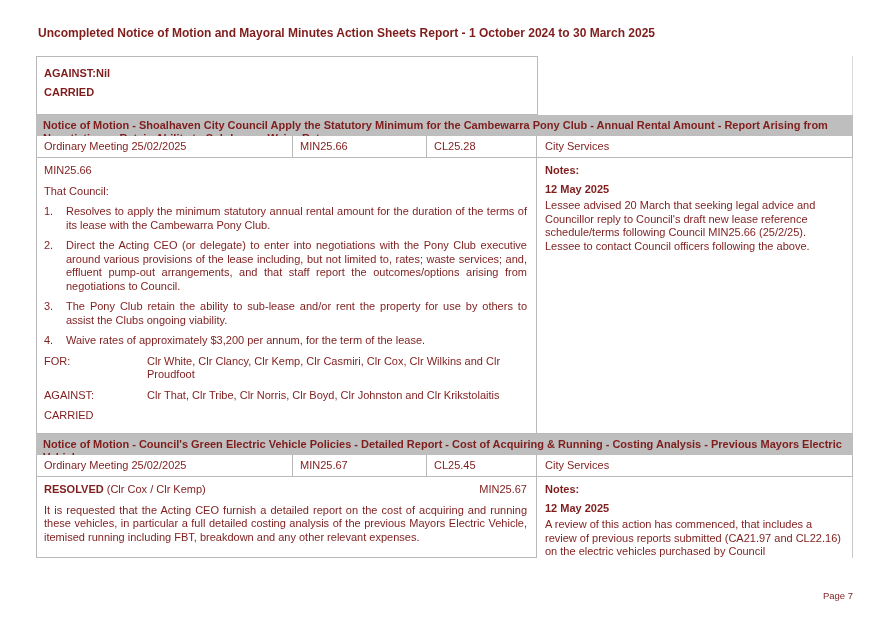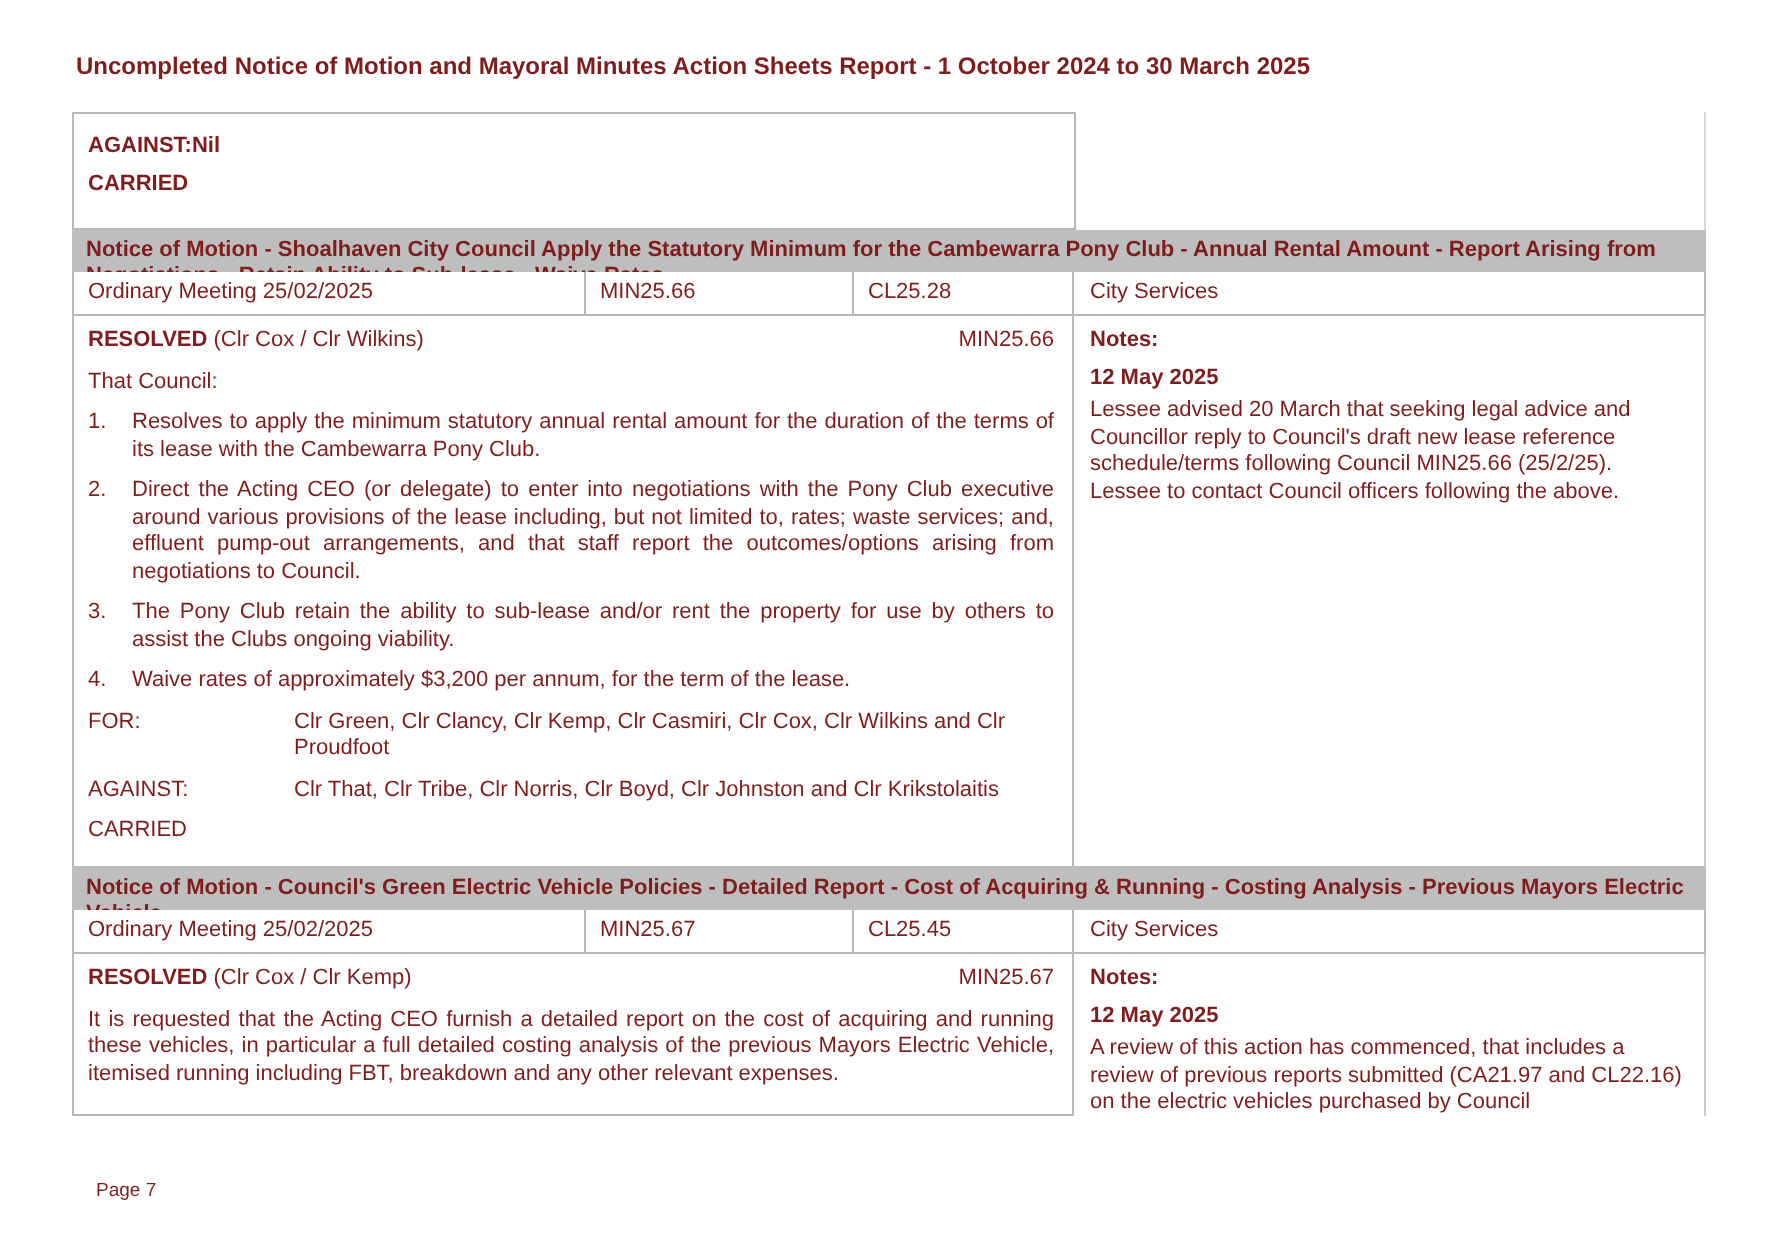--- a/index.html
+++ b/index.html
@@ -45,21 +45,21 @@
   .vote { display:flex; margin-bottom:7px;gap:36px; }
   .vote-label { width:67px; flex:none; }
   .vote-value { width:400px; }
   .carried { margin-bottom:0; }
   .res-body { text-align:justify; }
 
   .notes-label { font-weight:bold; margin-bottom:5px; }
   .notes-date { font-weight:bold; margin-bottom:3px; }
   .notes-text { }
 
-  .page-number { position:absolute; left:48px; top:590px; width:817px; text-align:left; font-size:9.5px; }
+  .page-number { position:absolute; left:36px; top:590px; width:817px; text-align:right; font-size:9.5px; }
 </style>
 </head>
 <body>
 
 <div class="page">
 
   <div class="doc-title">Uncompleted Notice of Motion and Mayoral Minutes Action Sheets Report - 1 October 2024 to 30 March 2025</div>
 
   <div class="report">
 
@@ -76,21 +76,20 @@
     <div class="meeting-row">
       <div class="mc mc1">Ordinary Meeting 25/02/2025</div>
       <div class="mc mc2">MIN25.66</div>
       <div class="mc mc3">CL25.28</div>
       <div class="mc mc4">City Services</div>
     </div>
 
     <div class="body-row row1">
       <div class="res-cell">
         <div class="resolved-line">
-          <span><span class="bold">RESOLVED</span> <span>(Clr Cox / Clr Wilkins)</span></span>
           <span>MIN25.66</span>
         </div>
         <div class="preamble">That Council:</div>
 
         <div class="item">
           <span class="item-num">1.</span>
           <span class="item-text">Resolves to apply the minimum statutory annual rental amount for the duration of the terms of its lease with the Cambewarra Pony Club.</span>
         </div>
         <div class="item">
           <span class="item-num">2.</span>
@@ -100,21 +99,21 @@
           <span class="item-num">3.</span>
           <span class="item-text">The Pony Club retain the ability to sub-lease and/or rent the property for use by others to assist the Clubs ongoing viability.</span>
         </div>
         <div class="item">
           <span class="item-num">4.</span>
           <span class="item-text">Waive rates of approximately $3,200 per annum, for the term of the lease.</span>
         </div>
 
         <div class="vote">
           <span class="vote-label">FOR:</span>
-          <span class="vote-value">Clr Green, Clr Clancy, Clr Kemp, Clr Casmiri, Clr Cox, Clr Wilkins and Clr Proudfoot</span>
+          <span class="vote-value">Clr White, Clr Clancy, Clr Kemp, Clr Casmiri, Clr Cox, Clr Wilkins and Clr Proudfoot</span>
         </div>
         <div class="vote">
           <span class="vote-label">AGAINST:</span>
           <span class="vote-value">Clr That, Clr Tribe, Clr Norris, Clr Boyd, Clr Johnston and Clr Krikstolaitis</span>
         </div>
         <div class="carried">CARRIED</div>
       </div>
 
       <div class="notes-cell">
         <div class="notes-label">Notes:</div>

